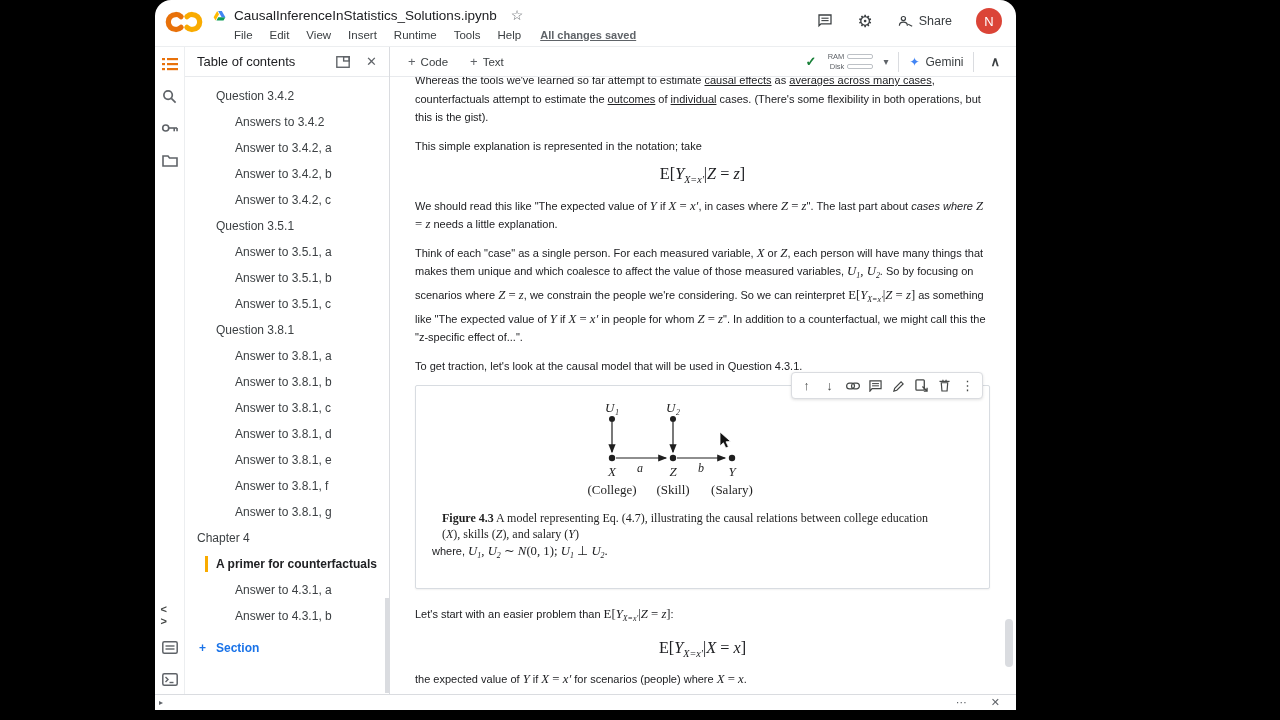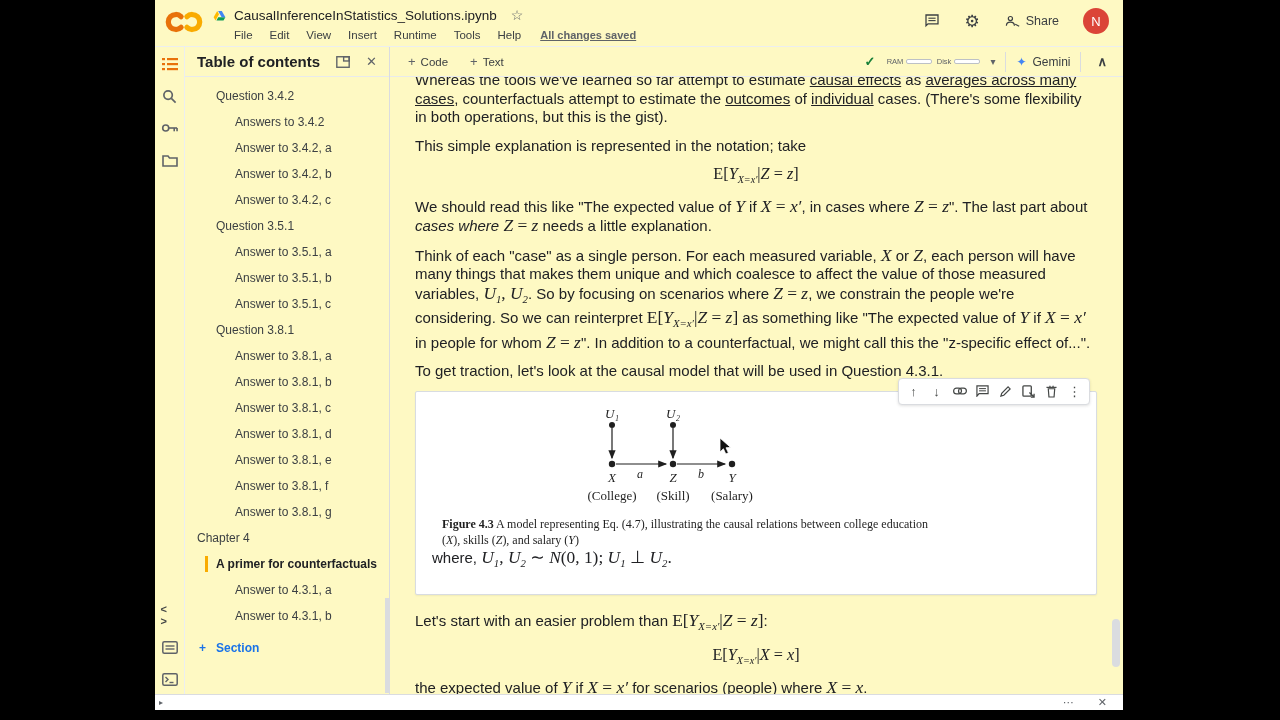--- a/index.html
+++ b/index.html
@@ -1,19 +1,19 @@
 <!DOCTYPE html>
 <html><head>
 <meta charset="utf-8">
 <style>
   * { box-sizing: border-box; margin: 0; padding: 0; }
   html,body { width:1280px; height:720px; background:#000; overflow:hidden;
               font-family:"Liberation Sans", sans-serif; }
-  .app { position:absolute; left:155px; top:0; width:968px; height:710px;
-         background:#fef9c3; display:flex; flex-direction:column; }
+  .app { position:absolute; left:155px; top:0; width:861px; height:710px;
+         background:#ffffff; display:flex; flex-direction:column;border-radius:16px; }
 
   
   header { height:46px; flex:none; position:relative; display:flex; }
   .logo { position:absolute; left:8px; top:8px; }
   .header-main { margin-left:58px; padding-top:5px; }
   .title-row { display:flex; align-items:center; gap:8px; height:20px; }
   .nb-title { font-size:13.5px; color:#202124; }
   .star { font-size:14px; color:#5f6368; margin-left:6px; cursor:pointer; }
   .menu-row { display:flex; align-items:center; gap:17px; height:19px; font-size:11.5px; color:#3c4043;margin-left:21px; }
   .menu-item { cursor:pointer; }
@@ -33,21 +33,21 @@
   .rail .spacer { margin-top:auto; }
   .rail-ic { width:18px; height:18px; display:flex; align-items:center; justify-content:center;
              color:#5f6368; cursor:pointer; }
   .code-snip { font-size:11px; font-weight:bold; letter-spacing:1px; color:#444746; }
 
   
   .sidebar { width:205px; flex:none; border-right:1px solid #dadce0; position:relative;
              display:flex; flex-direction:column; }
   .sidebar-header { height:30px; flex:none; border-bottom:1px solid #e8eaed; display:flex;
                     align-items:center; padding:0 12px; }
-  .sidebar-title { font-size:15px; color:#202124; font-weight:bold; }
+  .sidebar-title { font-size:13px; color:#202124; font-weight:normal; }
   .sidebar-header .hic { margin-left:auto; display:flex; gap:16px; align-items:center; color:#5f6368; }
   .close-x { font-size:13px; cursor:pointer; }
   .toc { padding-top:6px; }
   .toc-item { height:26px; line-height:26px; font-size:12px; color:#3c4043; cursor:pointer;
               position:relative; white-space:nowrap; overflow:hidden; }
   .toc-item.l0 { padding-left:12px; }
   .toc-item.l1 { padding-left:31px; }
   .toc-item.l2 { padding-left:50px; }
   .toc-item.active { font-weight:bold; color:#202124; }
   .toc-item.active::before { content:""; position:absolute; left:20px; top:5px; width:3px; height:16px;
@@ -58,34 +58,34 @@
 
   
   .main { flex:1; position:relative; display:flex; flex-direction:column; min-width:0; }
   .main-toolbar { height:30px; flex:none; border-bottom:1px solid #e8eaed; display:flex;
                   align-items:center; padding:0 10px 0 18px; }
   .btn-add { display:flex; align-items:center; gap:5px; font-size:11.5px; color:#3c4043;
              margin-right:22px; cursor:pointer; }
   .btn-add .plus { font-size:13px; color:#5f6368; }
   .tb-right { margin-left:auto; display:flex; align-items:center; gap:10px; }
   .tb-check { color:#188038; font-size:13px; font-weight:bold; }
-  .ramdisk { display:flex; flex-direction:row; gap:1px; cursor:pointer; }
+  .ramdisk { display:flex; flex-direction:column; gap:1px; cursor:pointer; }
   .rd-row { display:flex; align-items:center; gap:3px; }
   .rd-label { font-size:7.5px; color:#5f6368; width:18px; text-align:right; }
   .rd-bar { width:26px; height:5px; border:1px solid #bdc1c6; border-radius:2px; background:#fff; overflow:hidden; }
   .rd-fill { height:100%; width:22%; background:#ceead6; }
   .caret { font-size:10px; color:#5f6368; cursor:pointer; }
   .vsep { width:1px; height:20px; background:#dadce0; }
   .gemini { display:flex; align-items:center; gap:6px; font-size:12px; color:#3c4043; cursor:pointer; }
   .spark { color:#4285f4; font-size:12px; }
   .collapse { font-size:13px; font-weight:bold; color:#3c4043; cursor:pointer; padding:0 6px; }
 
   
   .content { flex:1; overflow:hidden; padding:0 26px 0 25px; position:relative; }
-  .content p { font-size:15px; line-height:18.5px; color:#202124; margin:0 0 10px; }
+  .content p { font-size:11px; line-height:18.5px; color:#202124; margin:0 0 10px; }
   .p-first { margin-top:-6px !important; }
   .formula { text-align:center; font-size:14px; color:#202124; margin:2px 0 12px; }
   .seg-u { text-decoration:underline; }
   .seg-i { font-style:italic; }
   .seg-b { font-weight:bold; }
   .seg-m { font-family:"Liberation Serif", serif; font-style:italic; font-size:1.16em; }
   .seg-r { font-family:"Liberation Serif", serif; font-size:1.16em; }
   sub.seg-sub { font-family:"Liberation Serif", serif; font-style:italic; font-size:0.72em; }
 
   

